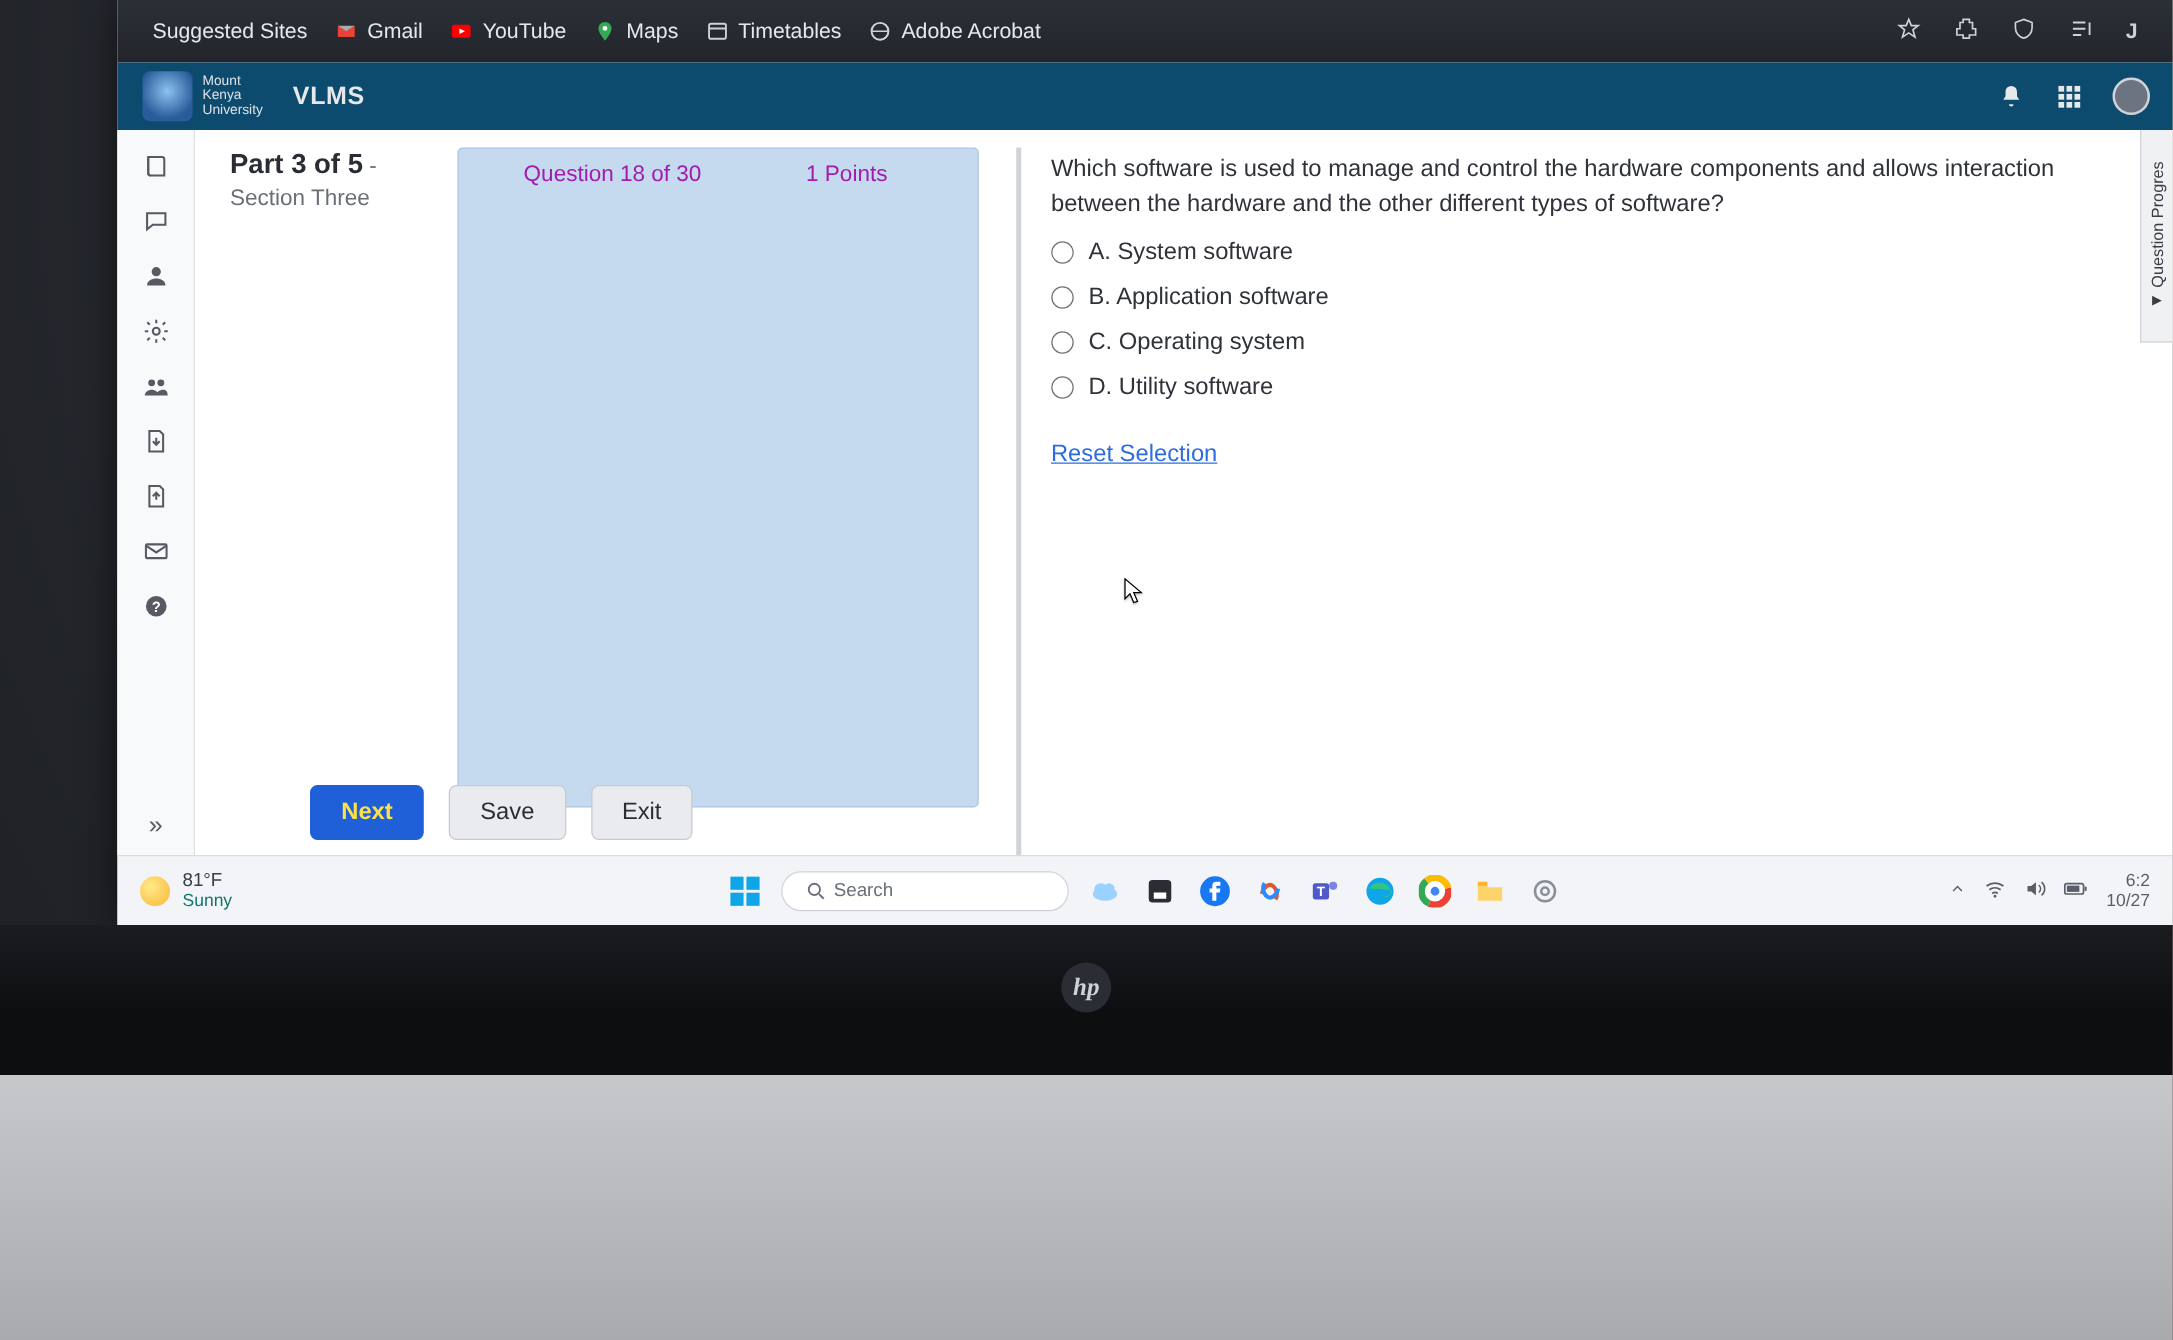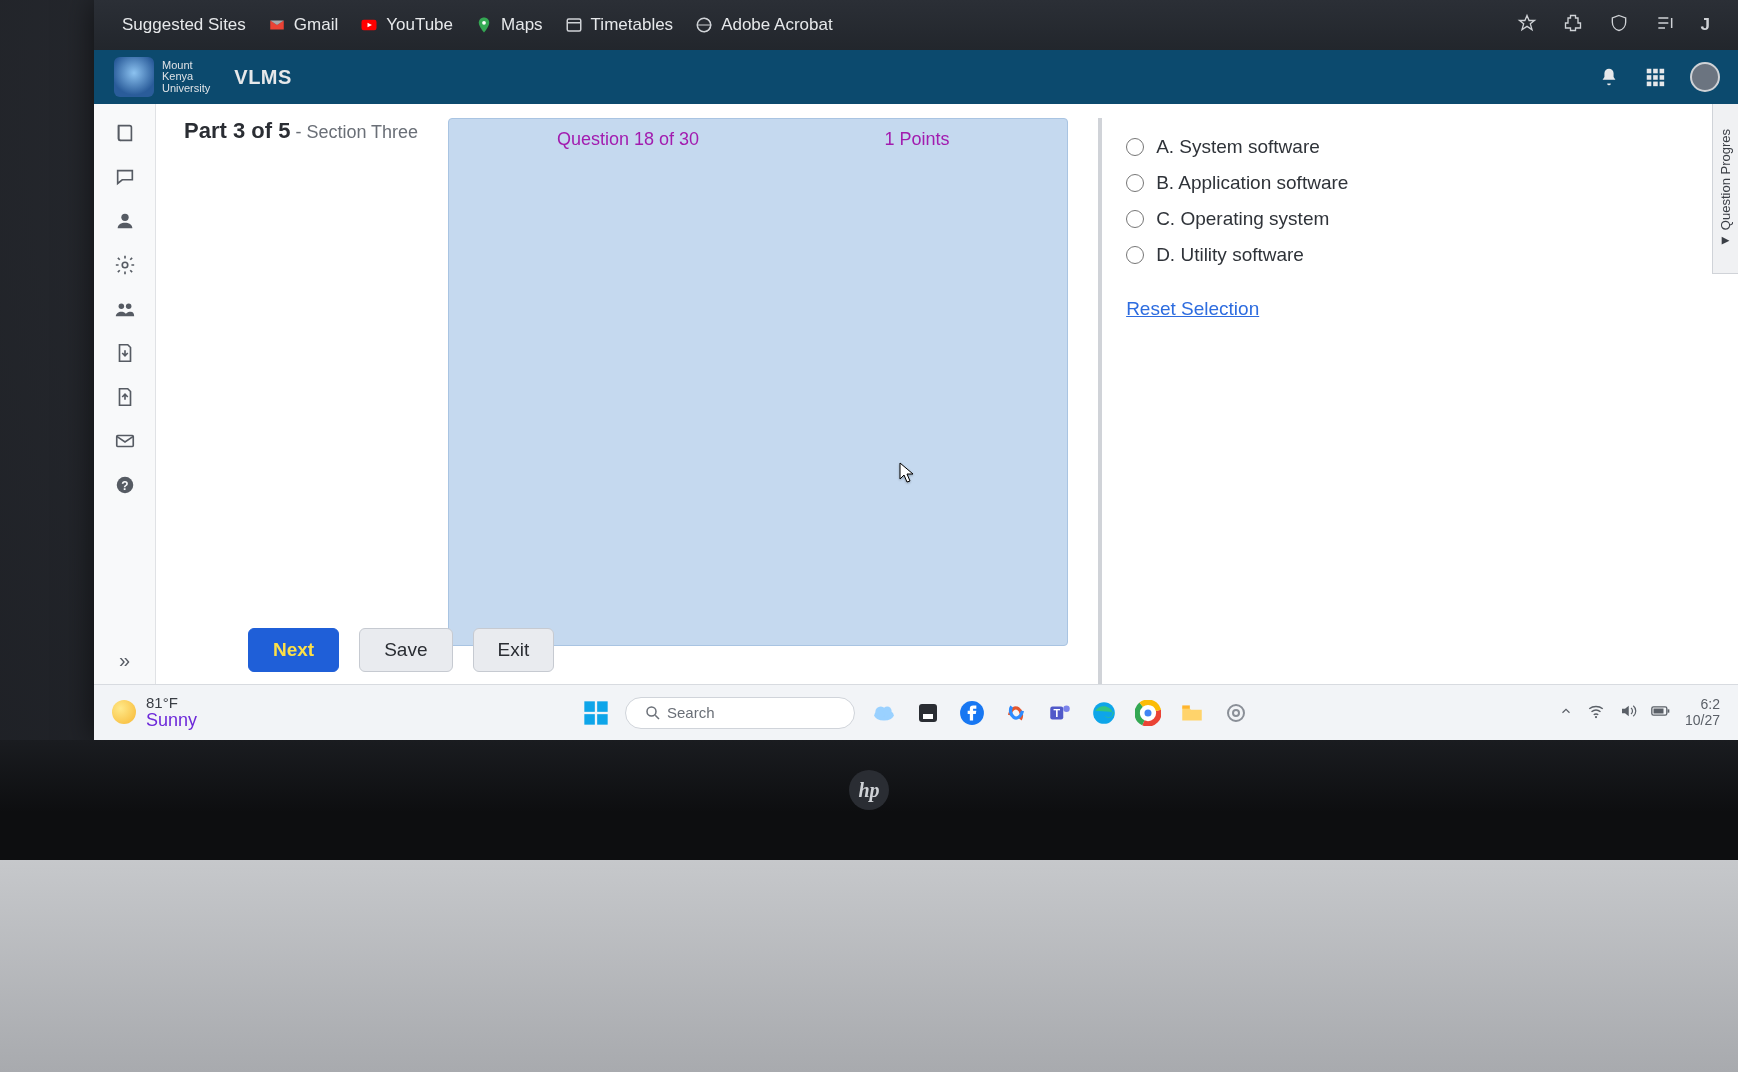--- a/index.html
+++ b/index.html
@@ -386,20 +386,21 @@
       <div class="part-heading">
         <span class="bold">Part 3 of 5</span><span class="sub"> - </span><span class="sub">Section Three</span>
       </div>
 
       <div class="q-bar">
         <div class="qnum">Question 18 of 30</div>
         <div class="qpts">1 Points</div>
       </div>
 
       <div class="q-body">
+        <div class="q-text">Which software is used to manage and control the hardware components and allows interaction between the hardware and the other different types of software?</div>
 
         <div class="opt">
           <input type="radio" name="q18" style="">
           <label>A. System software</label>
         </div>
         <div class="opt">
           <input type="radio" name="q18" style="">
           <label>B. Application software</label>
         </div>
         <div class="opt">
@@ -430,21 +431,21 @@
           </svg>
       </div>
     </div>
   </div>
 
   <div class="win-taskbar">
     <div class="weather">
       <div class="weather-icon"></div>
       <div class="weather-text">
         <div>81°F</div>
-        <div style="color:#6d28d9;font-size:18px;">Sunny</div>
+        <div style="color:#0f766e;font-size:14px;">Sunny</div>
       </div>
     </div>
 
     <div class="tb-center">
       <div class="start-btn">
         <svg viewBox="0 0 24 24" width="28" height="28">
             <g>
               <rect x="2" y="2" width="9" height="9" fill="#0ea5e9"></rect>
               <rect x="13" y="2" width="9" height="9" fill="#0ea5e9"></rect>
               <rect x="2" y="13" width="9" height="9" fill="#0ea5e9"></rect>

